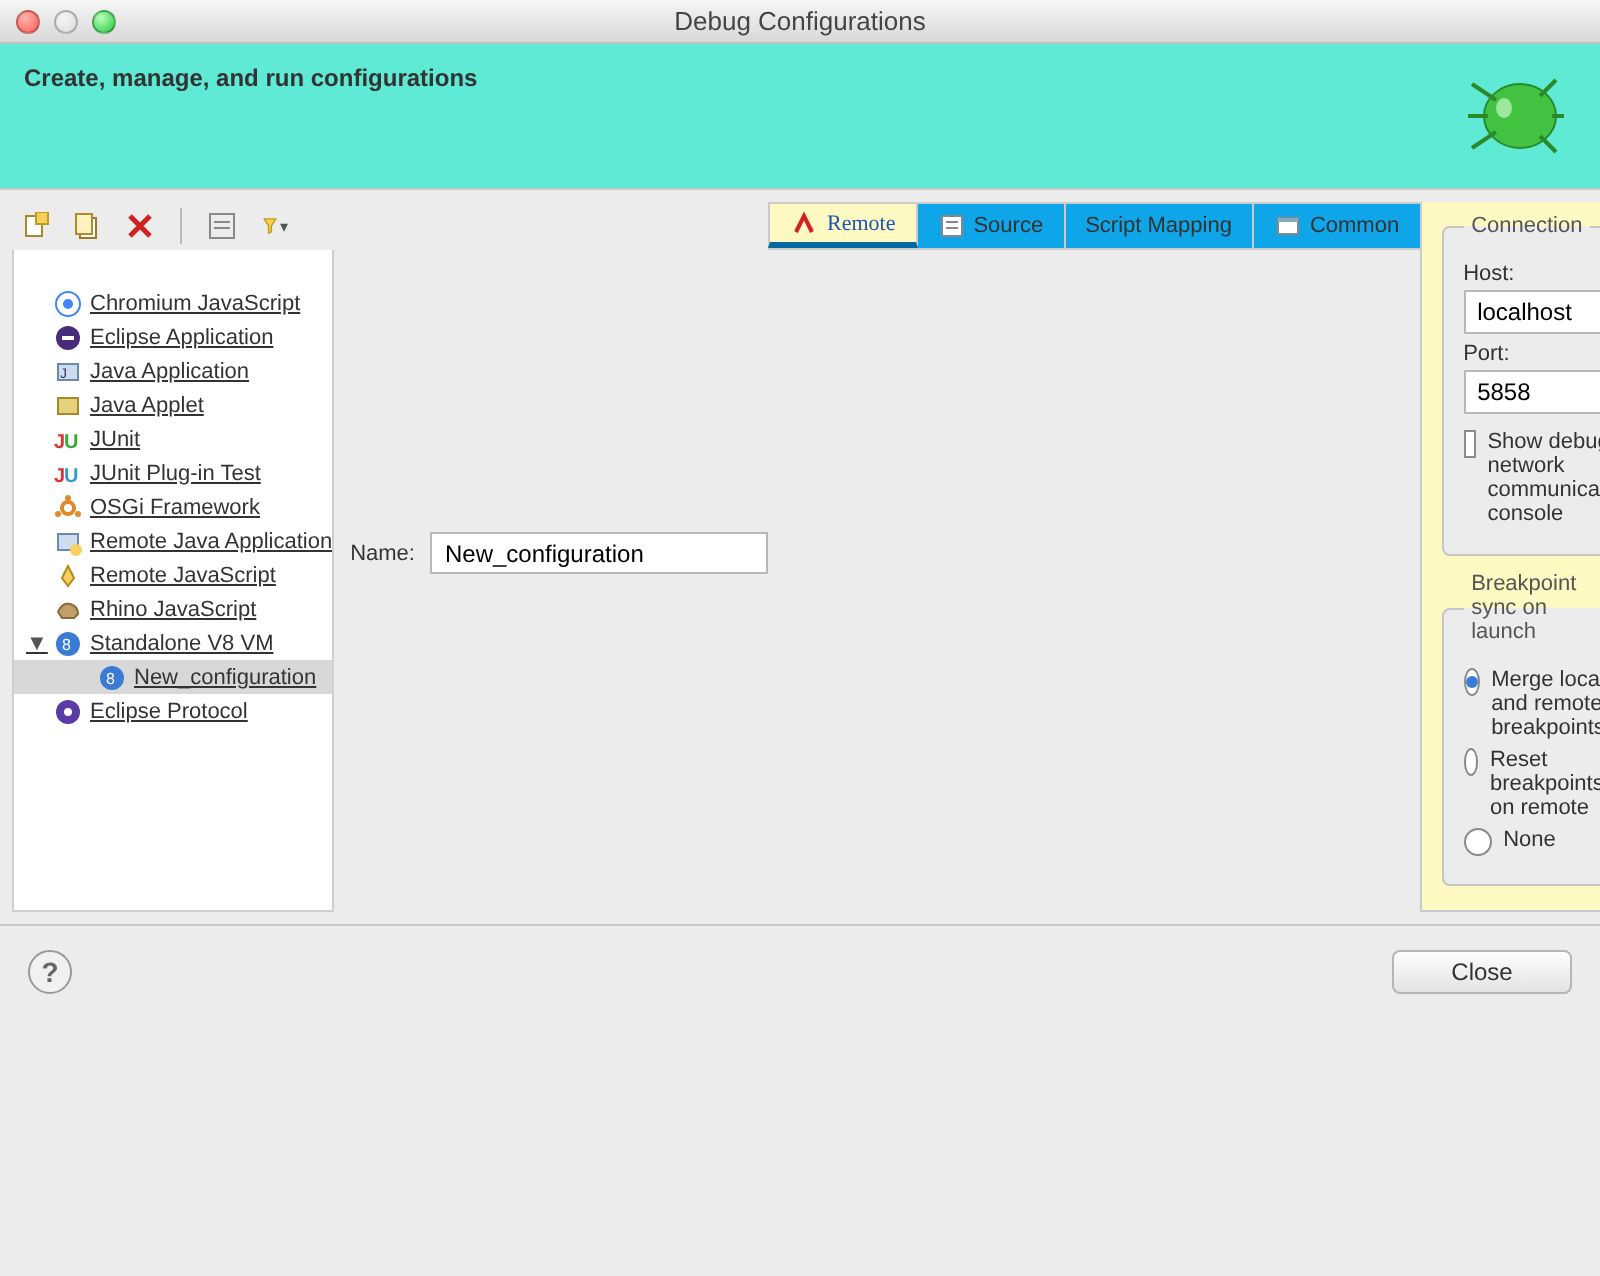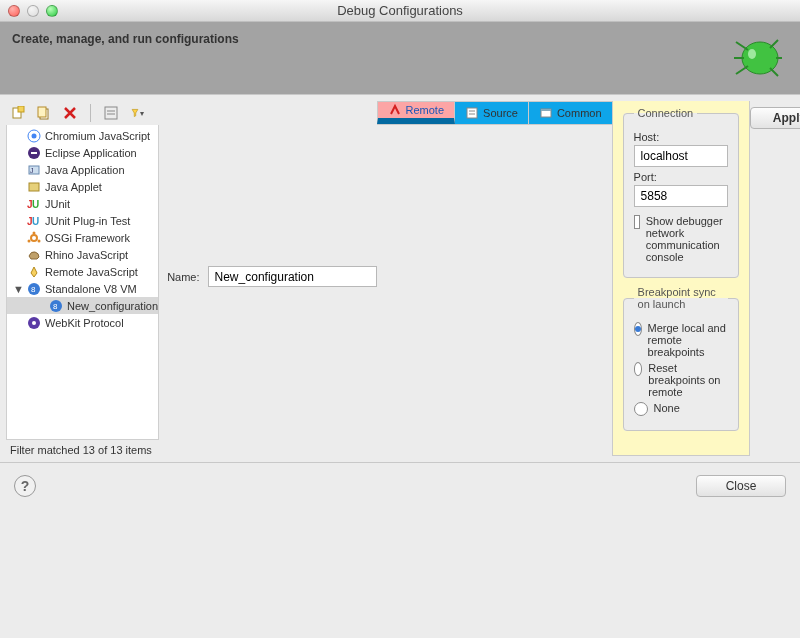--- a/index.html
+++ b/index.html
@@ -5,43 +5,43 @@
   * { box-sizing: border-box; }
   html, body { margin:0; padding:0; font-family: "Lucida Grande","Helvetica Neue",Arial,sans-serif; font-size:11px; color:#333; background:#ececec; }
   .window { width:800px; height:508px; display:flex; flex-direction:column; background:#ececec; }
   .titlebar { height:22px; background:linear-gradient(#f6f6f6,#d8d8d8); display:flex; align-items:center; padding:0 8px; border-bottom:1px solid #bfbfbf; position:relative; }
   .traffic { display:flex; gap:7px; }
   .tl { width:12px; height:12px; border-radius:50%; border:1px solid rgba(0,0,0,.25); }
   .tl.red{background:radial-gradient(circle at 35% 30%,#ffb1ac,#ff5f57);}
   .tl.yel{background:radial-gradient(circle at 35% 30%,#f5f5f5,#dcdcdc);}
   .tl.grn{background:radial-gradient(circle at 35% 30%,#b8ffb8,#28c940);}
   .titlebar-title{ position:absolute; left:0; right:0; text-align:center; font-size:13px; font-weight:500; color:#444; }
-  .header {  padding:10px 12px 48px; border-bottom:1px solid #c8c8c8; position:relative; background:#a3a3a3;}
+  .header {  padding:10px 12px 48px; border-bottom:1px solid #c8c8c8; position:relative; background:#5eead4;}
   .header .headline { font-weight:bold; font-size:12px;}
   .bug-icon{ position:absolute; right:12px; top:6px; width:64px; height:54px; }
   .body { flex:1; display:flex; padding:6px; gap:6px; min-height:0;}
   .left { width:182px; display:flex; flex-direction:column; background:#ececec;}
   .toolbar { height:24px; padding:2px 4px; display:flex; gap:10px; align-items:center; }
   .tb-ico { width:16px; height:16px; display:inline-flex; align-items:center; justify-content:center; border:1px solid transparent; border-radius:3px; }
   .tb-sep { width:1px; height:18px; background:#bcbcbc; margin:0 2px;}
   .filter-box{ margin:2px 4px 4px; }
   .filter-box input { width:100%; height:22px; border-radius:11px; border:2px solid #6fa6d6; padding:0 8px; font-style:italic; color:#888; background:#fff; outline:none; font-size:11px;}
-  .tree { flex:1; background:#fff; border:1px solid #cfcfcf; border-top:none; overflow:auto; padding-top:2px;}
+  .tree { flex:1; background:#fff; border:1px solid #cfcfcf; border-top:none; overflow:auto; padding-top:18px;text-decoration:underline;}
   .tree-item{ display:flex; align-items:center; height:17px; padding-left:20px; gap:4px; white-space:nowrap; }
   .tree-item.child{ padding-left:42px;}
   .tree-item.selected{ background:#d8d8d8;}
   .disclosure{ width:10px; text-align:center; color:#555; margin-left:-14px; display:inline-block;}
   .cfg-ico{ width:14px; height:14px; display:inline-block; flex:0 0 14px;}
   .status-line{ padding:4px 4px 0; color:#333;}
   .right{ flex:1; display:flex; flex-direction:row; background:#ececec;}
   .name-row{ display:flex; align-items:center; gap:8px; padding:2px 0 6px 2px;}
   .name-row input{ flex:1; height:21px; border:1px solid #b8b8b8; border-radius:0; background:#fff; padding:0 6px; font-size:12px;}
   .tabs{ display:flex; height:24px; border-bottom:1px solid #cacaca;}
   .tab{ display:flex; align-items:center; gap:4px; padding:0 10px; border:1px solid #cacaca; border-bottom:none; background:#0ea5e9; margin-right:-1px; position:relative;}
-  .tab.active{ background:#fca5a5; border-top:1px solid #cacaca; border-bottom:6px solid #0369a1; z-index:2; color:#1a56b8;}
+  .tab.active{ background:#fef9c3; border-top:1px solid #cacaca; border-bottom:3px solid #0369a1; z-index:2; color:#1a56b8;font-family:Liberation Serif, serif;}
   .tab .tico{width:14px;height:14px;display:inline-block;}
   .panel{ flex:1; border:1px solid #cacaca; border-top:none; padding:6px 10px 10px; background:#fef9c3; display:flex; flex-direction:column; gap:2px; overflow:auto;}
   fieldset{ border:1px solid #c6c6c6; border-radius:4px; padding:8px 10px 10px; margin:0; background:#ececec;}
   legend{ padding:0 4px; color:#555;}
   .field-label{ margin:4px 0 2px; color:#333;}
   .field-input{ width:100%; height:22px; border:1px solid #b8b8b8; background:#fff; padding:0 6px; font-size:12px; }
   .chk-row,.rad-row{ display:flex; align-items:flex-start; gap:6px; margin:4px 0;}
   .chk, .rad{ width:14px; height:14px; border:1px solid #8a8a8a; background:#fff; display:inline-flex; align-items:center; justify-content:center; }
   .rad{ border-radius:50%; }
   .rad .dot{ width:6px; height:6px; border-radius:50%; background:#3a7bd5; }
@@ -162,29 +162,36 @@
             <span class="cfg-ico"><svg width="14" height="14" viewBox="0 0 14 14">
                 <circle cx="7" cy="7" r="3" fill="none" stroke="#e08a2a" stroke-width="2"></circle>
                 <circle cx="7" cy="2" r="1.5" fill="#e08a2a"></circle>
                 <circle cx="2" cy="10" r="1.5" fill="#e08a2a"></circle>
                 <circle cx="12" cy="10" r="1.5" fill="#e08a2a"></circle>
               </svg></span>
             <span>OSGi Framework</span>
           </div>
           <div class="tree-item">
             <span class="cfg-ico"><svg width="14" height="14" viewBox="0 0 14 14">
+                <rect x="2" y="3" width="10" height="8" fill="#cde" stroke="#6a8ab0"></rect>
+                <circle cx="11" cy="11" r="3" fill="#f7d060"></circle>
+              </svg></span>
+            <span>Remote Java Application</span>
+          </div>
+          <div class="tree-item">
+            <span class="cfg-ico"><svg width="14" height="14" viewBox="0 0 14 14">
+                <path d="M7 2 l3 6 l-3 4 l-3 -4 z" fill="#f7d060" stroke="#b38a1e"></path>
+              </svg></span>
+            <span>Remote JavaScript</span>
+          </div>
+          <div class="tree-item">
+            <span class="cfg-ico"><svg width="14" height="14" viewBox="0 0 14 14">
                 <path d="M2 8 q2 -5 6 -4 q4 1 4 5 l-2 2 h-6 z" fill="#bfa06a" stroke="#8a6a3a"></path>
               </svg></span>
             <span>Rhino JavaScript</span>
-          </div>
-          <div class="tree-item">
-            <span class="cfg-ico"><svg width="14" height="14" viewBox="0 0 14 14">
-                <path d="M7 2 l3 6 l-3 4 l-3 -4 z" fill="#f7d060" stroke="#b38a1e"></path>
-              </svg></span>
-            <span>Remote JavaScript</span>
           </div>
           <div class="tree-item">
             <span class="disclosure">▼</span>
             <span class="cfg-ico"><svg width="14" height="14" viewBox="0 0 14 14">
                 <circle cx="7" cy="7" r="6" fill="#3a7bd5"></circle>
                 <text x="4" y="10" font-size="8" fill="#fff">8</text>
               </svg></span>
             <span>Standalone V8 VM</span>
           </div>
           <div class="tree-item child selected">
@@ -192,24 +199,23 @@
                 <circle cx="7" cy="7" r="6" fill="#3a7bd5"></circle>
                 <text x="4" y="10" font-size="8" fill="#fff">8</text>
               </svg></span>
             <span>New_configuration</span>
           </div>
           <div class="tree-item">
             <span class="cfg-ico"><svg width="14" height="14" viewBox="0 0 14 14">
                 <circle cx="7" cy="7" r="6" fill="#5a3aa5"></circle>
                 <circle cx="7" cy="7" r="2" fill="#fff"></circle>
               </svg></span>
-            <span>WebKit Protocol</span>
+            <span>Eclipse Protocol</span>
           </div>
         </div>
-      <div class="status-line">Filter matched 13 of 13 items</div>
     </div>
 
     <div class="right">
       <div class="name-row">
         <span>Name:</span>
         <input value="New_configuration" style="">
       </div>
 
       <div class="tabs" id="tabs">
           <div class="tab active">
@@ -218,20 +224,23 @@
               </svg></span>
             <span>Remote</span>
           </div>
           <div class="tab">
             <span class="tico"><svg width="14" height="14" viewBox="0 0 14 14">
                 <rect x="2" y="2" width="10" height="10" fill="#fff" stroke="#888"></rect>
                 <line x1="4" y1="5" x2="10" y2="5" stroke="#888"></line>
                 <line x1="4" y1="8" x2="10" y2="8" stroke="#888"></line>
               </svg></span>
             <span>Source</span>
+          </div>
+          <div class="tab">
+            <span>Script Mapping</span>
           </div>
           <div class="tab">
             <span class="tico"><svg width="14" height="14" viewBox="0 0 14 14">
                 <rect x="2" y="3" width="10" height="8" fill="#fff" stroke="#888"></rect>
                 <rect x="2" y="3" width="10" height="2" fill="#8ab"></rect>
               </svg></span>
             <span>Common</span>
           </div>
         </div>
 

